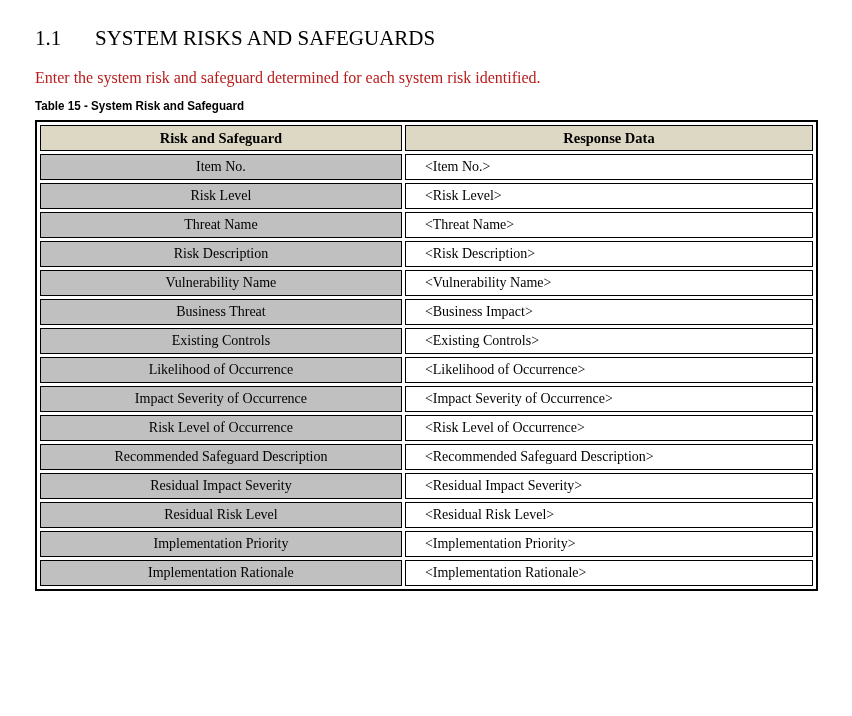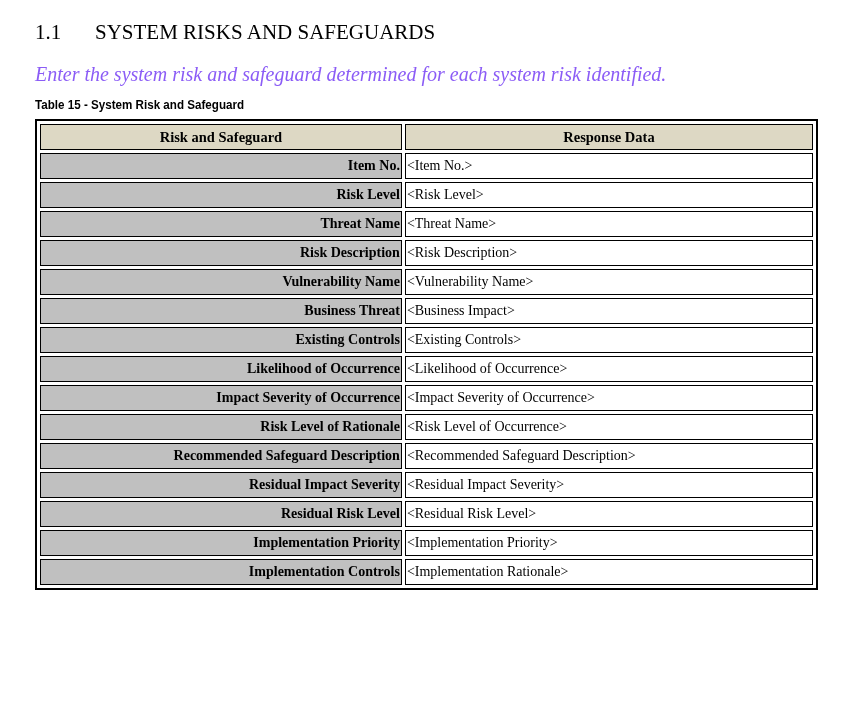--- a/index.html
+++ b/index.html
@@ -13,30 +13,29 @@
   body{font-family:"Liberation Serif","DejaVu Serif",serif;color:#000;}
   .page{padding:10px 33px 0 35px;}
 
   .heading{
     display:flex;
     align-items:baseline;
     font-size:21px;
     line-height:1.2;
     font-weight:normal;
     color:#000;
-    margin-top:10px;
+    margin-top:16px;
   }
   .heading .num{width:60px;flex:0 0 60px;}
 
   .instruction{
     margin-top:17px;
-    font-style:italic;
-    font-size:20px;
+    font-size:16px;
     line-height:1.2;
-    color:#8b5cf6;
+    color:#b91c1c;
   }
 
   .caption{
     margin-top:13px;
     font-family:"Liberation Sans","DejaVu Sans",sans-serif;
     font-weight:bold;
     font-size:12.5px;
     line-height:1.1;
     transform:scaleX(0.93);
     transform-origin:left center;
@@ -51,37 +50,37 @@
     border-spacing:3px;
     border:2px solid var(--border);
     background:#ffffff;
   }
   .risk-table col.c-label{width:47%;}
   .risk-table col.c-value{width:53%;}
   .risk-table th,
   .risk-table td{
     border:1px solid var(--border);
     height:20px;
-    padding:3px 1px;
+    padding:3px 19px;
     font-size:14px;
     line-height:18px;
     vertical-align:middle;
     overflow:hidden;
     white-space:nowrap;
   }
   .risk-table th{
     background:var(--header-bg);
     font-weight:bold;
     font-size:14.5px;
     text-align:center;
   }
   .risk-table td.label-cell{
     background:var(--label-bg);
-    font-weight:bold;
-    text-align:right;
+    font-weight:normal;
+    text-align:center;
   }
   .risk-table td.value-cell{
     background:var(--value-bg);
     font-weight:normal;
     text-align:left;
   }
 </style>
 </head>
 <body>
 
@@ -138,38 +137,38 @@
       </tr>
       <tr>
         <td class="label-cell">Likelihood of Occurrence</td>
         <td class="value-cell">&lt;Likelihood of Occurrence&gt;</td>
       </tr>
       <tr>
         <td class="label-cell">Impact Severity of Occurrence</td>
         <td class="value-cell">&lt;Impact Severity of Occurrence&gt;</td>
       </tr>
       <tr>
-        <td class="label-cell">Risk Level of Rationale</td>
+        <td class="label-cell">Risk Level of Occurrence</td>
         <td class="value-cell">&lt;Risk Level of Occurrence&gt;</td>
       </tr>
       <tr>
         <td class="label-cell">Recommended Safeguard Description</td>
         <td class="value-cell">&lt;Recommended Safeguard Description&gt;</td>
       </tr>
       <tr>
         <td class="label-cell">Residual Impact Severity</td>
         <td class="value-cell">&lt;Residual Impact Severity&gt;</td>
       </tr>
       <tr>
         <td class="label-cell">Residual Risk Level</td>
         <td class="value-cell">&lt;Residual Risk Level&gt;</td>
       </tr>
       <tr>
         <td class="label-cell">Implementation Priority</td>
         <td class="value-cell">&lt;Implementation Priority&gt;</td>
       </tr>
       <tr>
-        <td class="label-cell">Implementation Controls</td>
+        <td class="label-cell">Implementation Rationale</td>
         <td class="value-cell">&lt;Implementation Rationale&gt;</td>
       </tr>
     </tbody>
   </table>
 </div>
 
 </body></html>

